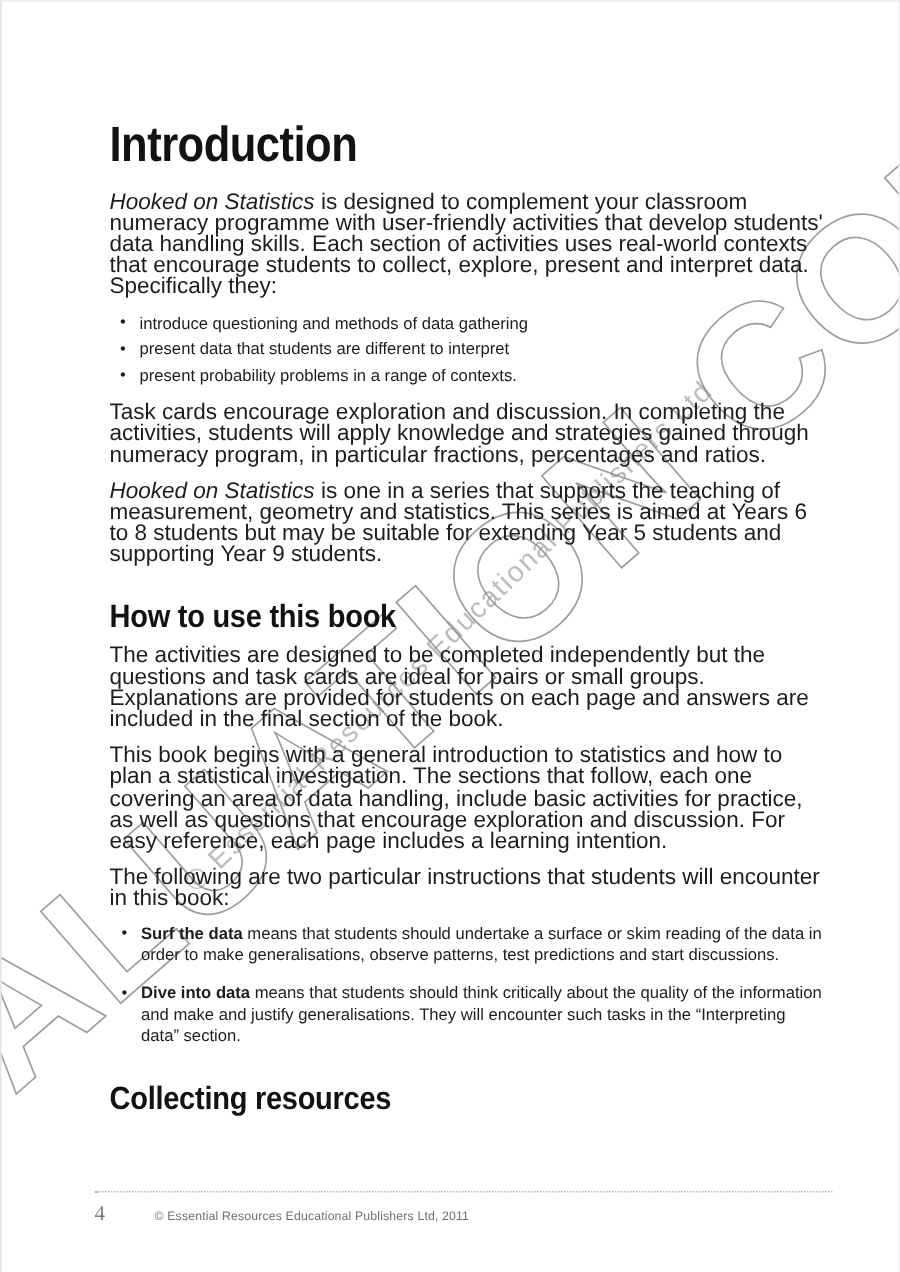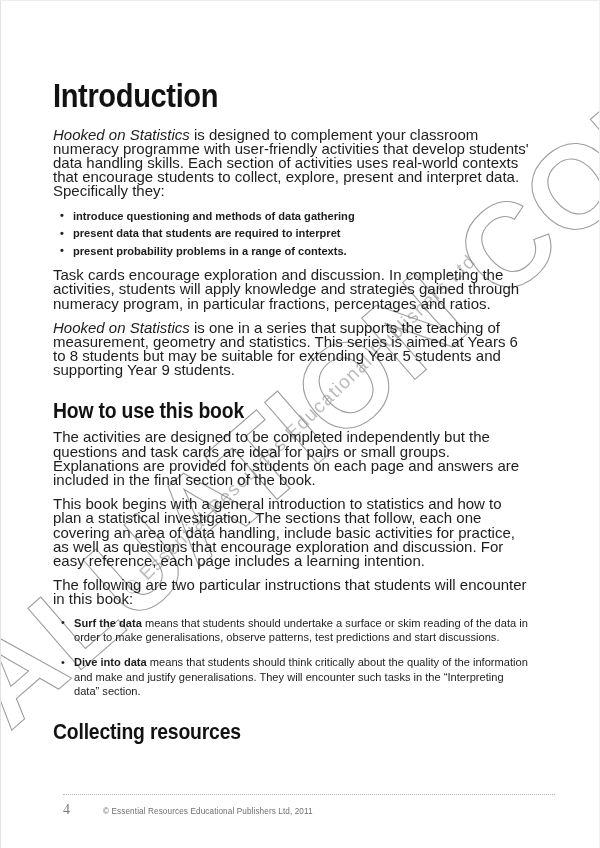--- a/index.html
+++ b/index.html
@@ -60,21 +60,21 @@
     font-size: 19px;
     letter-spacing: 1.2px;
     white-space: nowrap;
     color: #b9b9b9;
     opacity: .95;
   }
 
   
   .content {
     position: absolute;
-    left: 52px;
+    left: 72px;
     top: 78px;
     width: 478px;
     z-index: 5;
   }
 
   h1.doc-title {
     font-family: "Liberation Sans Narrow", "Liberation Sans", "DejaVu Sans", sans-serif;
     font-weight: 700;
     font-size: 33px;
     line-height: 1.05;
@@ -105,21 +105,20 @@
     text-align: left;
   }
   p.body.tight { margin-bottom: 8px; }
 
   em.title-italic { font-style: italic; }
 
   ul.plain-list {
     list-style: none;
     margin: 2px 0 10px 0;
     padding: 0;
-    font-weight: bold;
   }
   ul.plain-list > li {
     position: relative;
     font-size: 11.1px;
     line-height: 14.4px;
     color: #1d1d1d;
     padding-left: 20px;
     margin-bottom: 3.2px;
   }
   ul.plain-list > li::before {
@@ -195,21 +194,21 @@
   </div>
 
   <div class="content">
 
     <h1 class="doc-title">Introduction</h1>
 
     <p class="body"><em class="title-italic">Hooked on Statistics</em><span> is designed to complement your classroom numeracy programme with user-friendly activities that develop students' data handling skills. Each section of activities uses real-world contexts that encourage students to collect, explore, present and interpret data. Specifically they:</span></p>
 
     <ul class="plain-list">
       <li>introduce questioning and methods of data gathering</li>
-      <li>present data that students are required to interpret</li>
+      <li>present data that students are different to interpret</li>
       <li>present probability problems in a range of contexts.</li>
     </ul>
 
     <p class="body">Task cards encourage exploration and discussion. In completing the activities, students will apply knowledge and strategies gained through numeracy program, in particular fractions, percentages and ratios.</p>
 
     <p class="body"><em class="title-italic">Hooked on Statistics</em><span> is one in a series that supports the teaching of measurement, geometry and statistics. This series is aimed at Years 6 to 8 students but may be suitable for extending Year 5 students and supporting Year 9 students.</span></p>
 
     <h2 class="section-title">How to use this book</h2>
 
     <p class="body">The activities are designed to be completed independently but the questions and task cards are ideal for pairs or small groups. Explanations are provided for students on each page and answers are included in the final section of the book.</p>

